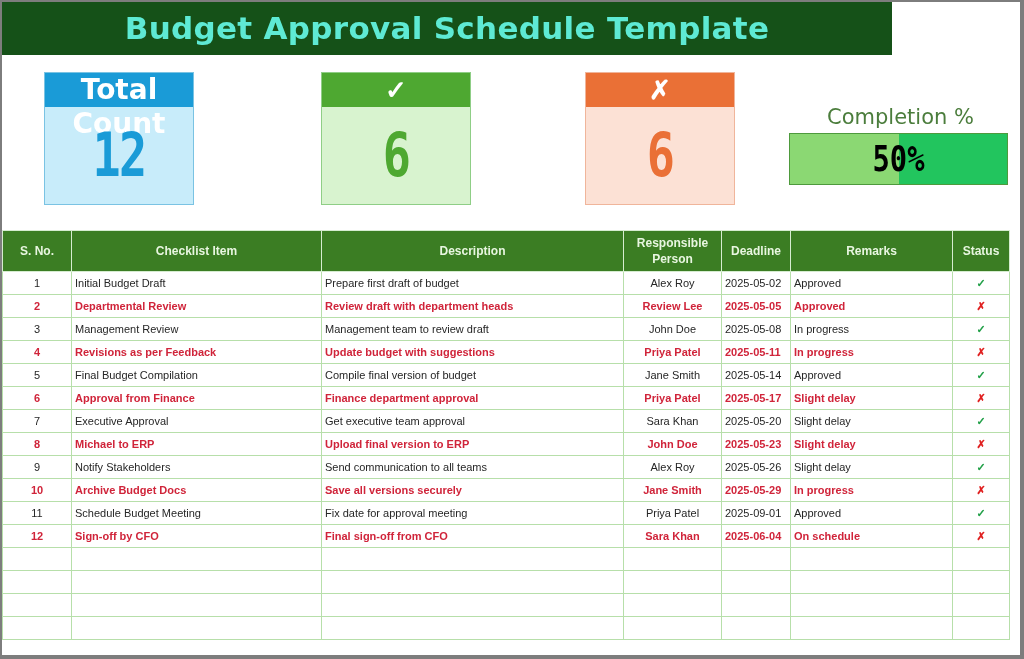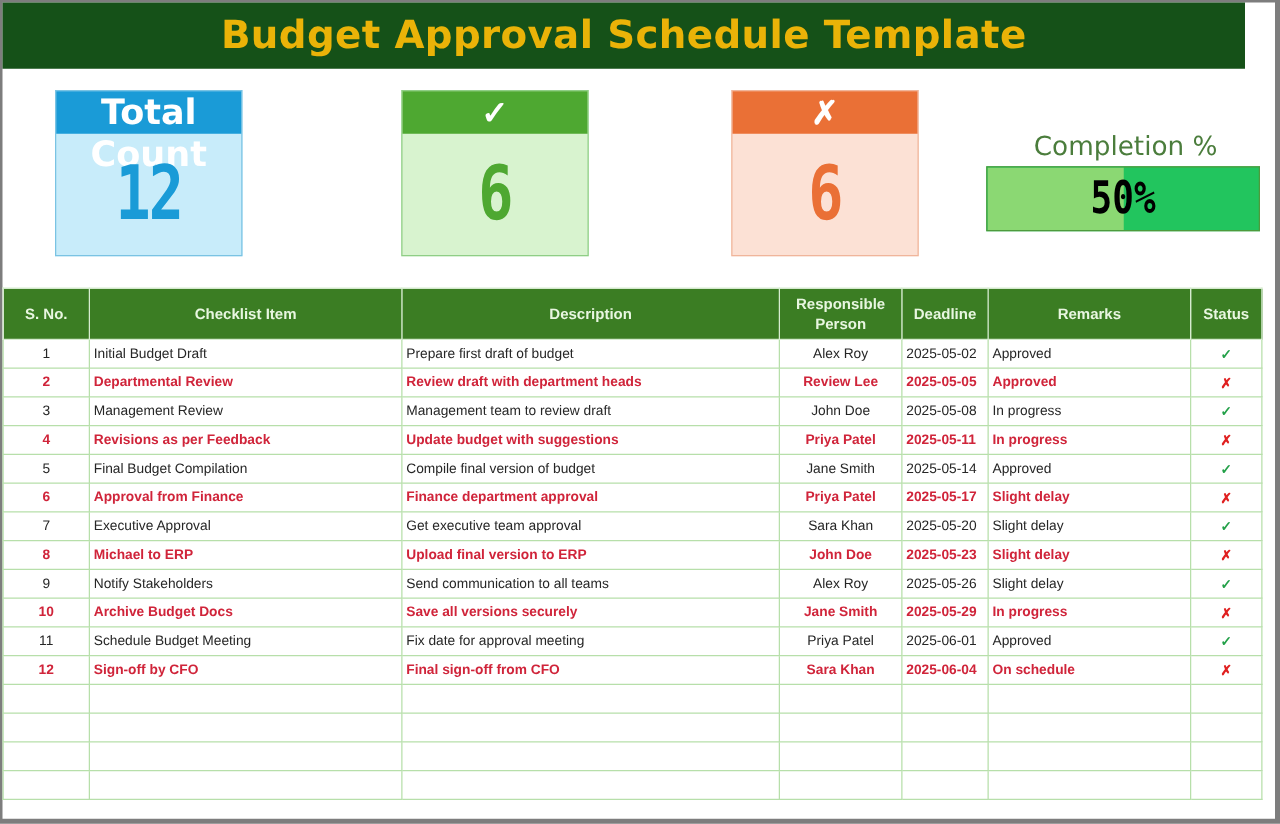--- a/index.html
+++ b/index.html
@@ -5,22 +5,22 @@
   html, body { margin:0; padding:0; }
   body {
     width:1024px; height:659px; overflow:hidden; background:#7d7d7d;
     font-family:"Liberation Sans", sans-serif; position:relative;
   }
   .sheet {
     position:absolute; left:2px; top:2px; width:1018px; height:653px;
     background:#ffffff;
   }
   .title-bar {
-    position:absolute; left:0; top:0; width:994px; height:53px;
-    background:#155118; color:#eab308; text-align:center;
+    position:absolute; left:0; top:0; width:890px; height:53px;
+    background:#155118; color:#5eead4; text-align:center;
     font-family:"DejaVu Sans", sans-serif; font-weight:bold; font-size:31px;
     line-height:53px; letter-spacing:0.3px;
   }
   .card {
     position:absolute; top:70px; width:150px; height:133px;
     border:1px solid; box-sizing:border-box;
   }
   .card .head {
     height:34px; line-height:34px; text-align:center; color:#fff;
     font-weight:bold; font-size:28px;
@@ -207,21 +207,21 @@
           <td class="c">Jane Smith</td>
           <td class="">2025-05-29</td>
           <td class="">In progress</td>
           <td class="c no">✗</td>
         </tr>
         <tr>
           <td class="c">11</td>
           <td class="">Schedule Budget Meeting</td>
           <td class="">Fix date for approval meeting</td>
           <td class="c">Priya Patel</td>
-          <td class="">2025-06-01</td>
+          <td class="">2025-09-01</td>
           <td class="">Approved</td>
           <td class="c ok">✓</td>
         </tr>
         <tr class="red">
           <td class="c">12</td>
           <td class="">Sign-off by CFO</td>
           <td class="">Final sign-off from CFO</td>
           <td class="c">Sara Khan</td>
           <td class="">2025-06-04</td>
           <td class="">On schedule</td>

